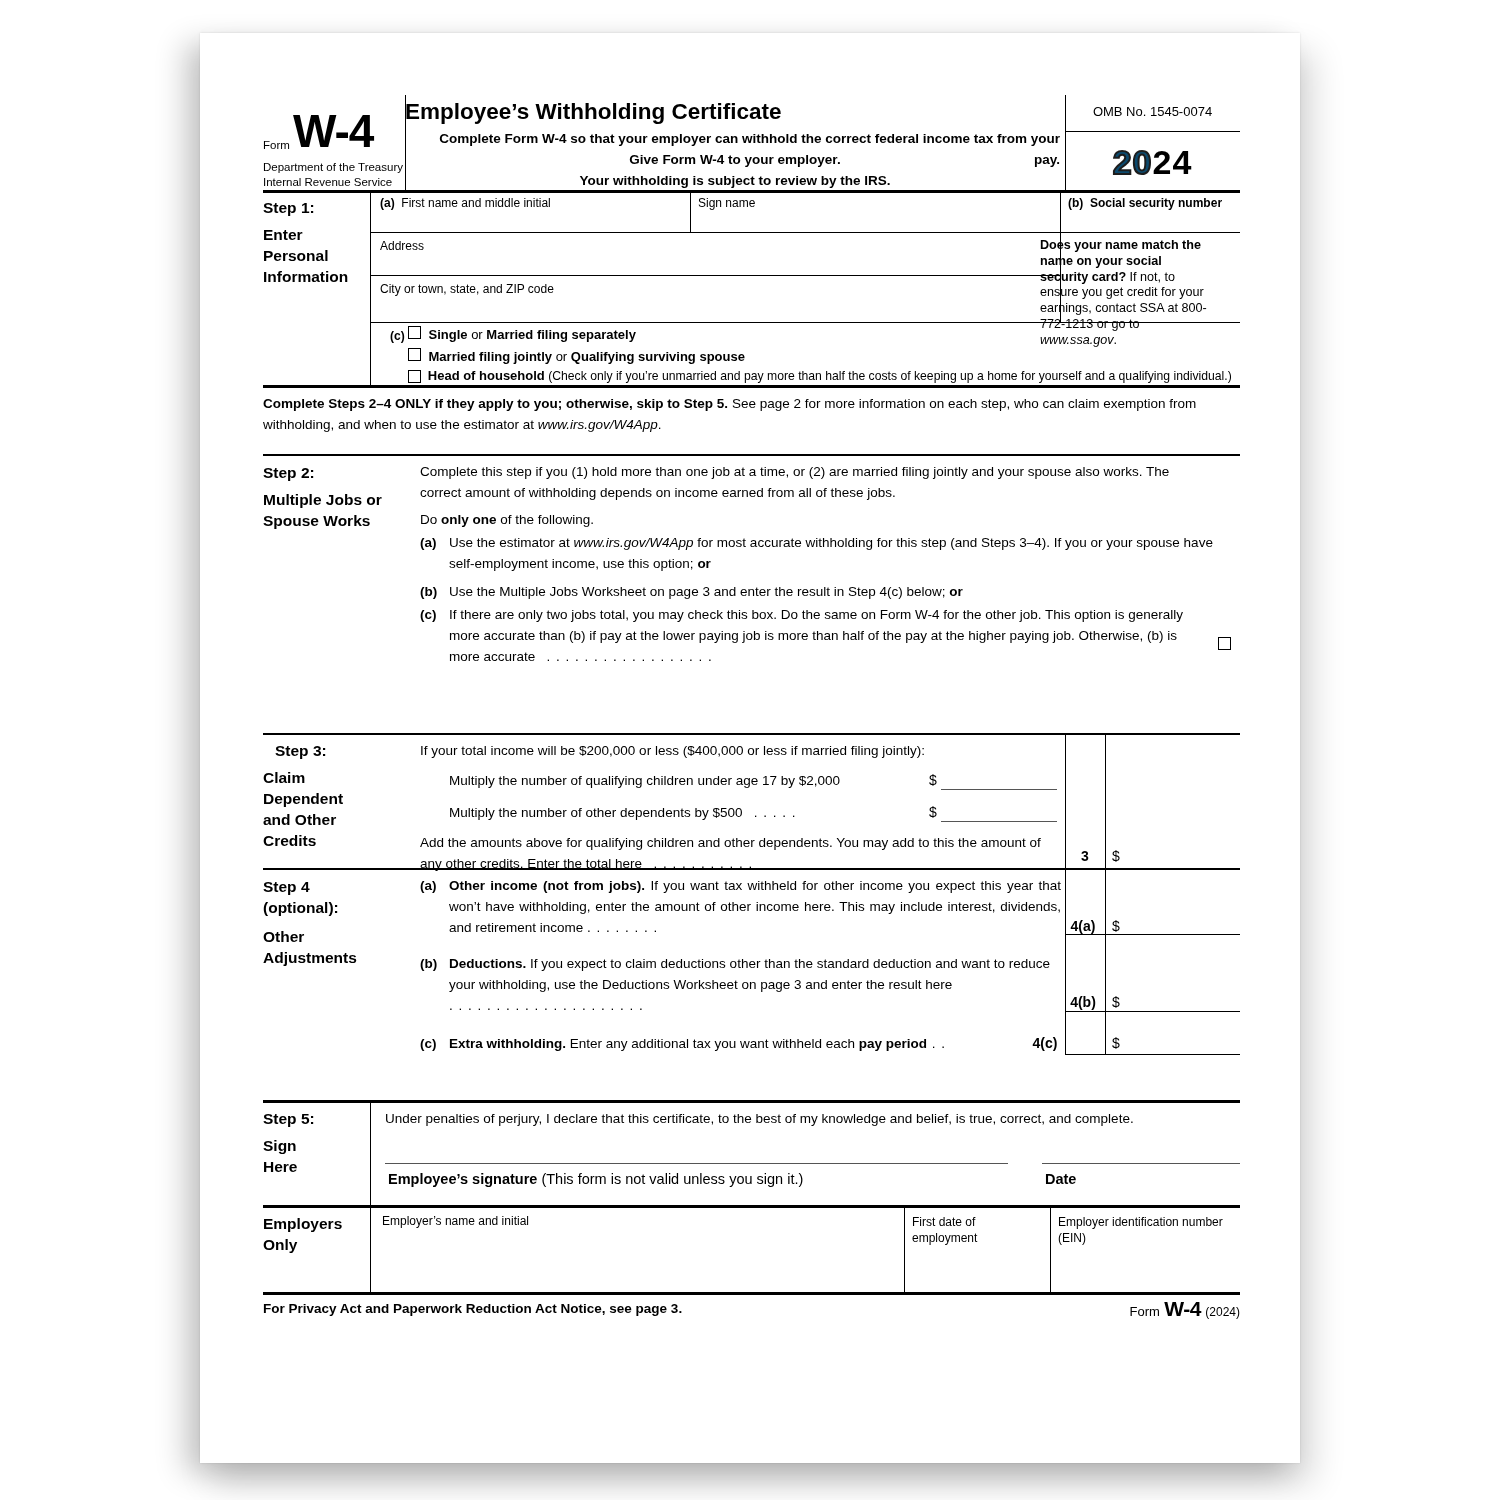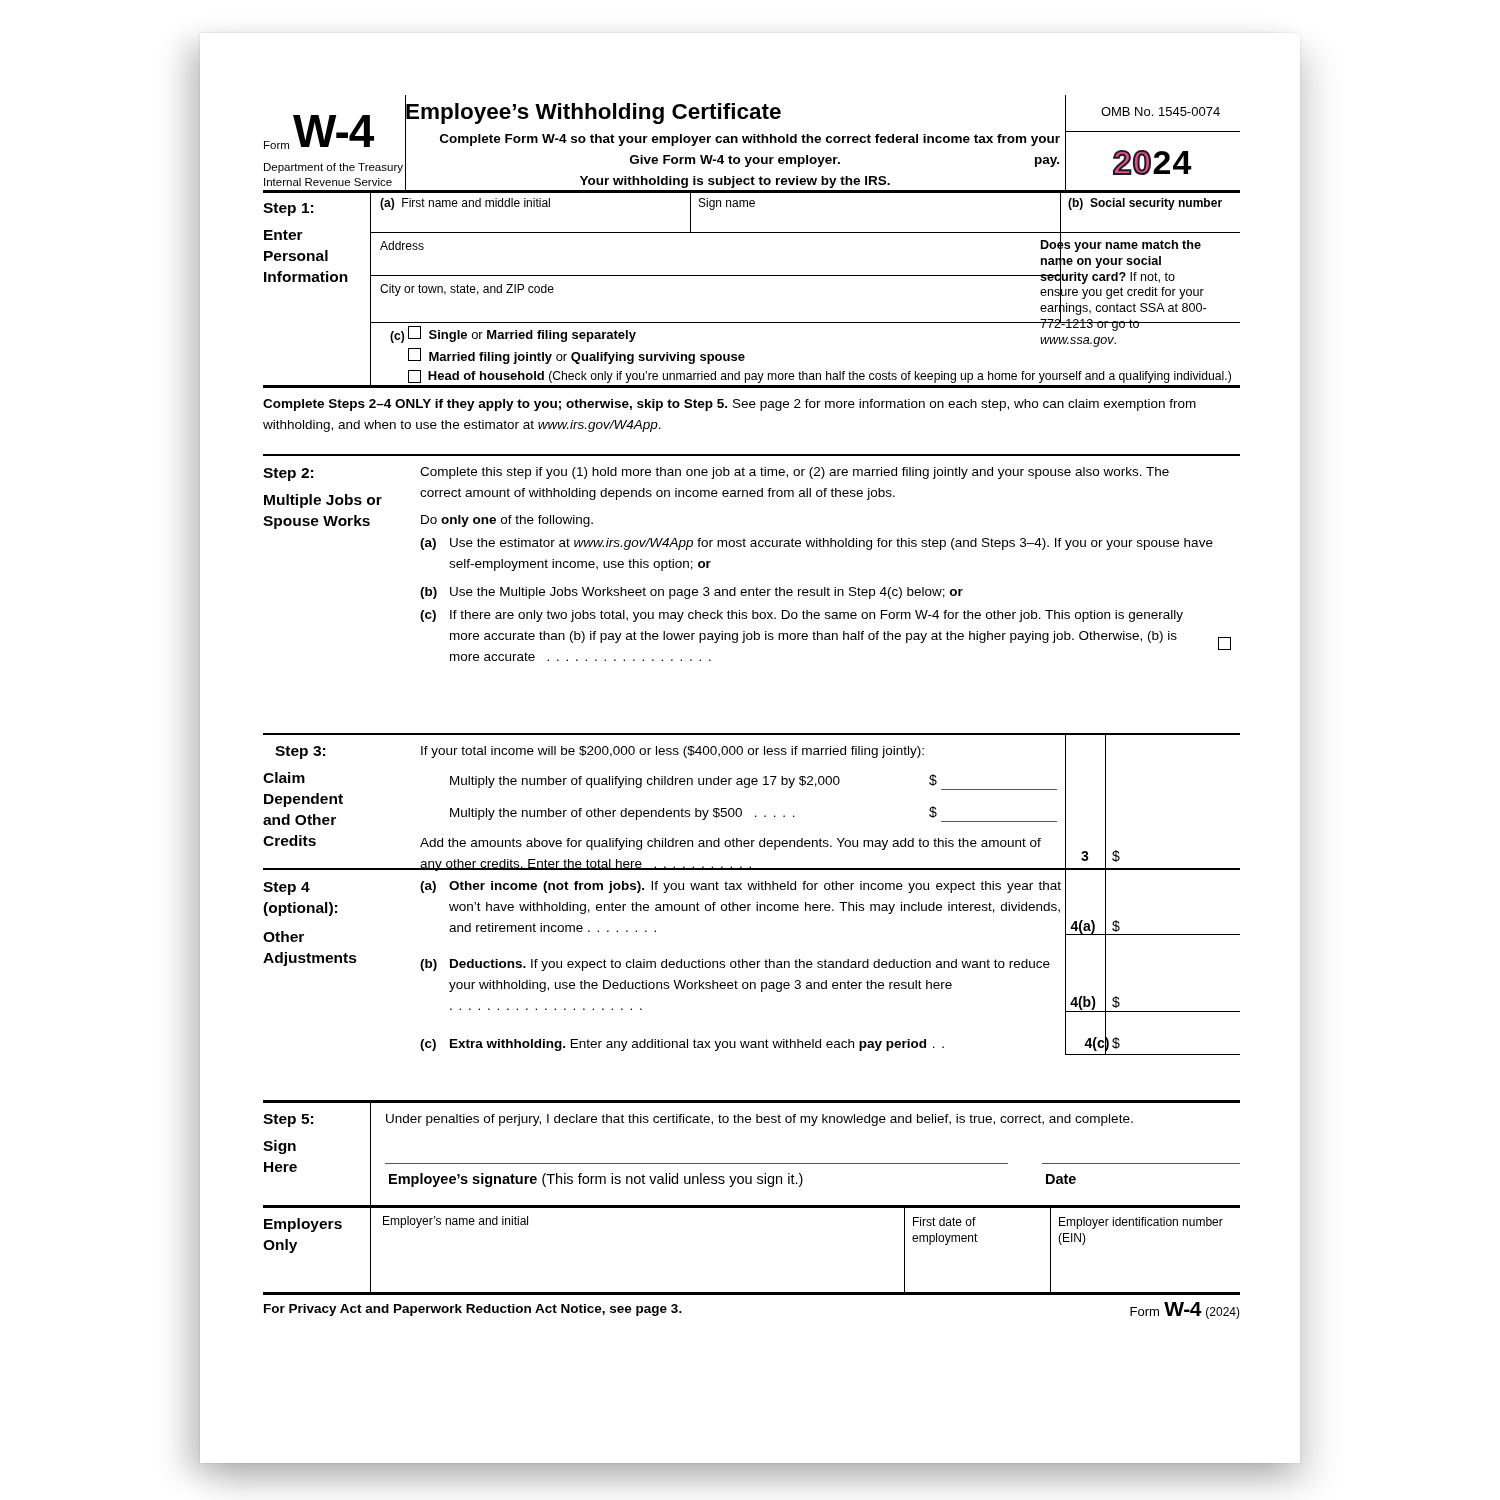--- a/index.html
+++ b/index.html
@@ -26,21 +26,21 @@
   .steplabel{font-size:15.5px;font-weight:bold;line-height:19px;}
   .just{text-align:justify;}
   .cb{display:inline-block;width:13px;height:13px;border:1.6px solid #000;background:#fff;box-sizing:border-box;}
   .dots{white-space:nowrap;letter-spacing:1px;}
   .formnum{font-size:46px;font-weight:bold;letter-spacing:-1px;line-height:40px;}
   .title{font-size:22.5px;font-weight:bold;}
   .subt{font-size:13.5px;font-weight:bold;line-height:21px;}
   .dept{font-size:11.5px;line-height:15px;}
   .omb{font-size:13px;}
   .year{font-size:34px;font-weight:bold;letter-spacing:1px;line-height:34px;}
-  .yr-out{color:#ec4899;text-align:right;-webkit-text-stroke:2px #1d1d1d;}
+  .yr-out{color:#0c4a6e;text-align:right;-webkit-text-stroke:2px #1d1d1d;}
   @supports not (-webkit-text-stroke:1px black){ .yr-out{color:#000;} }
   .ssnnote{font-size:12.6px;line-height:15.8px;}
   .rownum{font-size:14px;font-weight:bold;}
   .dollar{font-size:14px;}
   .sigsmall{font-size:14.5px;}
   .ftr{font-size:13.5px;font-weight:bold;}
   .ftr-w4{font-size:21px;font-weight:bold;letter-spacing:-.5px;}
   .ftr-sm{font-size:12px;}
 </style>
 </head>
@@ -56,21 +56,21 @@
     <span class="abs" style="left:63px;top:106px;font-size:11.5px;">Form</span>
     <span class="abs formnum" style="left:93px;top:78px;">W-4</span>
     <div class="abs dept" style="left:63px;top:127px;">Department of the Treasury</div>
     <div class="abs dept" style="left:63px;top:142px;">Internal Revenue Service</div>
 
     <div class="abs title" style="left:205px;top:66px;width:660px;">Employee’s Withholding Certificate</div>
     <div class="abs subt" style="left:210px;top:95px;width:650px;text-align:right;">Complete Form W-4 so that your employer can withhold the correct federal income tax from your pay.</div>
     <div class="abs subt" style="left:210px;top:116px;width:650px;text-align:center;">Give Form W-4 to your employer.</div>
     <div class="abs subt" style="left:210px;top:137px;width:650px;text-align:center;">Your withholding is subject to review by the IRS.</div>
 
-    <div class="abs omb" style="left:865px;top:71px;width:175px;text-align:center;padding-left:8px;">OMB No. 1545-0074</div>
+    <div class="abs omb" style="left:865px;top:71px;width:175px;text-align:center;">OMB No. 1545-0074</div>
     <div class="hline" style="left:865px;top:98px;width:175px;"></div>
     <div class="abs year" style="left:865px;top:112px;width:175px;text-align:center;"><span class="yr-out">20</span><span>24</span></div>
   </div>
 
   <div>
     <div class="vline" style="left:170px;top:157px;height:195px;"></div>
     <div class="vline" style="left:490px;top:157px;height:42px;"></div>
     <div class="vline" style="left:860px;top:157px;height:132px;"></div>
     <div class="hline" style="left:170px;top:199px;width:870px;"></div>
     <div class="hline" style="left:170px;top:242px;width:690px;"></div>
@@ -155,21 +155,21 @@
 
     <span class="abs t b" style="left:220px;top:920px;">(b)</span>
     <div class="abs t" style="left:249px;top:920px;width:614px;"><span class="b">Deductions.</span><span> If you expect to claim deductions other than the standard deduction and want to reduce your withholding, use the Deductions Worksheet on page 3 and enter the result here </span><span class="dots">.   .   .   .   .   .   .   .   .   .   .   .   .   .   .   .   .   .   .   .   .</span></div>
     <span class="abs rownum" style="left:862px;top:961px;width:42px;text-align:center;">4(b)</span>
     <span class="abs dollar" style="left:912px;top:961px;">$</span>
     <div class="abs" style="left:930px;top:952px;width:108px;height:24px;"></div>
     <div class="hline" style="left:865px;top:978px;width:175px;"></div>
 
     <span class="abs t b" style="left:220px;top:1000px;">(c)</span>
     <div class="abs t" style="left:249px;top:1000px;width:614px;"><span class="b">Extra withholding.</span><span> Enter any additional tax you want withheld each </span><span class="b">pay period</span><span class="dots"> .    .</span></div>
-    <span class="abs rownum" style="left:876px;top:1002px;width:42px;text-align:center;">4(c)</span>
+    <span class="abs rownum" style="left:824px;top:1002px;width:42px;text-align:center;">4(c)</span>
     <span class="abs dollar" style="left:912px;top:1002px;">$</span>
     <div class="abs" style="left:930px;top:994px;width:108px;height:24px;"></div>
     <div class="hline" style="left:865px;top:1021px;width:175px;"></div>
 
     <div class="vline" style="left:865px;top:700px;height:321px;"></div>
     <div class="vline" style="left:905px;top:700px;height:321px;"></div>
   </div>
 
   <div>
     <div class="hline h3" style="left:63px;top:1067px;width:977px;"></div>

